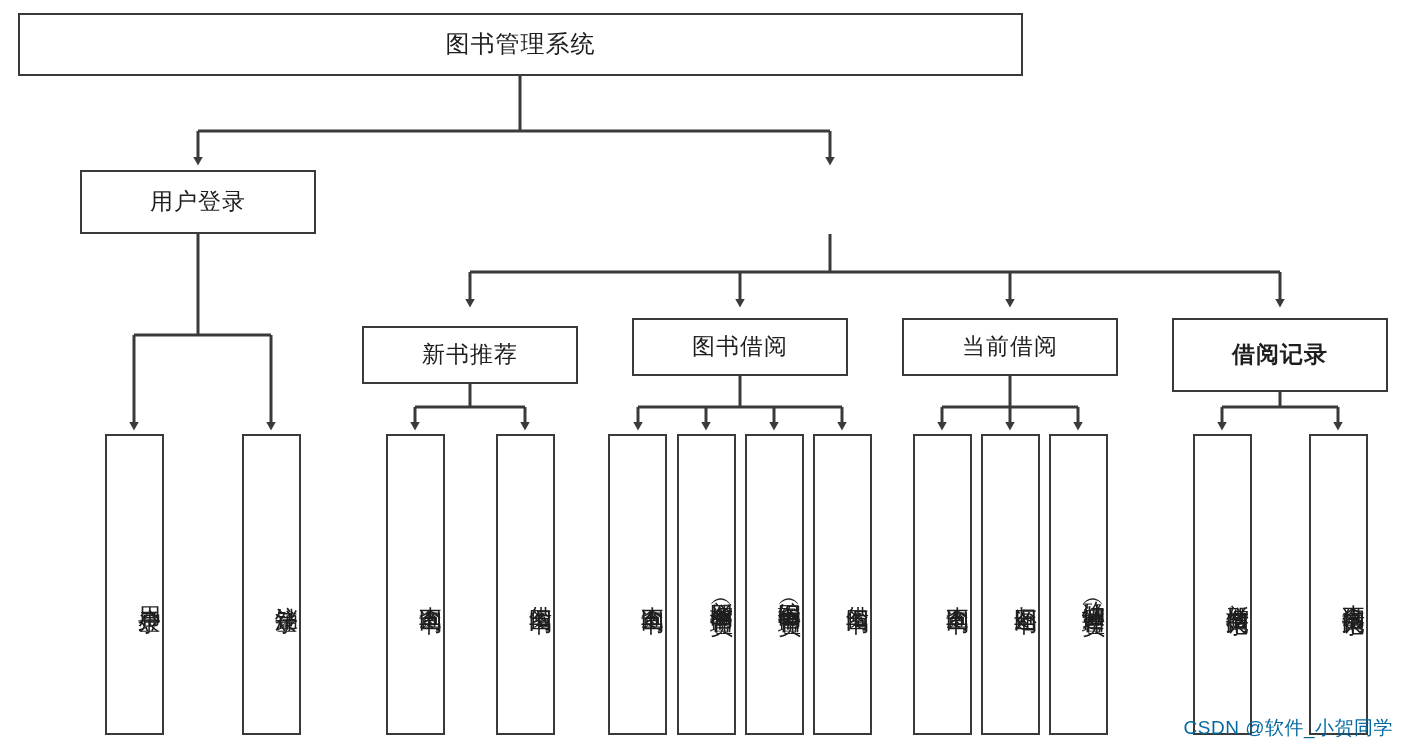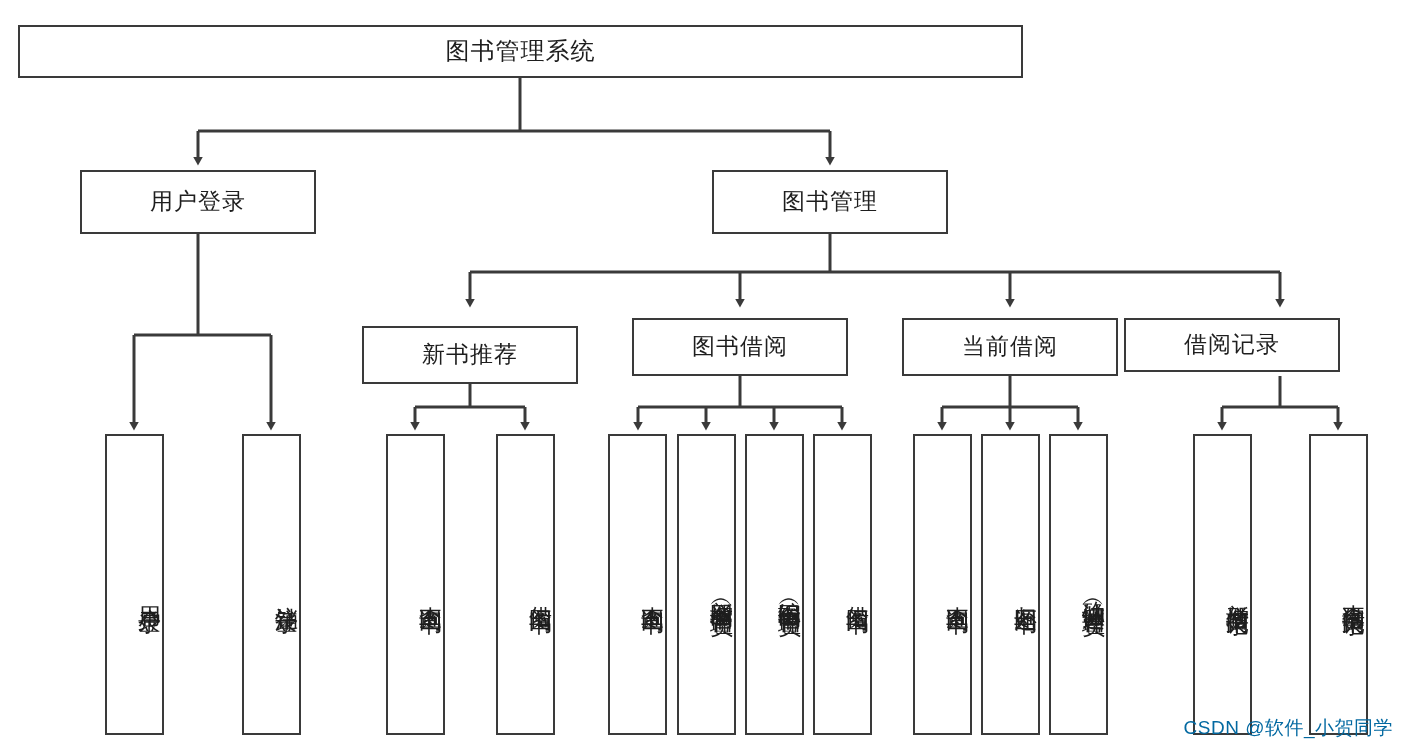--- a/index.html
+++ b/index.html
@@ -111,45 +111,42 @@
       <path d="M1010,407 L1010,423" marker-end="url(#arrow)"></path>
       <path d="M1078,407 L1078,423" marker-end="url(#arrow)"></path>
 
       <path d="M1280,376 L1280,407"></path>
       <path d="M1222,407 L1338,407"></path>
       <path d="M1222,407 L1222,423" marker-end="url(#arrow)"></path>
       <path d="M1338,407 L1338,423" marker-end="url(#arrow)"></path>
     </g>
   </svg>
 
-  <div class="node horiz" id="root-node" style="left:18px;top:13px;width:1005px;height:53px;margin-top:12px;">
+  <div class="node horiz" id="root-node" style="left:18px;top:13px;width:1005px;height:63px;">
     <span>图书管理系统</span>
   </div>
 
   <div class="node horiz" style="left:80px;top:170px;width:236px;height:64px;">
     <span>用户登录</span>
   </div>
 
-  <div class="node horiz" style="left:712px;top:170px;width:236px;height:64px;">
-    <span>图书管理</span>
-  </div>
 
   <div class="node horiz" style="left:362px;top:318px;width:216px;height:58px;margin-top:8px;">
     <span>新书推荐</span>
   </div>
 
   <div class="node horiz" style="left:632px;top:318px;width:216px;height:58px;">
     <span>图书借阅</span>
   </div>
 
   <div class="node horiz" style="left:902px;top:318px;width:216px;height:58px;align-items:center;">
     <span>当前借阅</span>
   </div>
 
-  <div class="node horiz" style="left:1124px;top:318px;width:216px;height:54px;">
+  <div class="node horiz" style="left:1172px;top:318px;width:216px;height:74px;font-weight:bold;">
     <span>借阅记录</span>
   </div>
 
   <div class="node vert" style="left:105px;top:434px;width:59px;height:301px;">
     <span>用户登录</span>
   </div>
 
   <div class="node vert" style="left:242px;top:434px;width:59px;height:301px;">
     <span>注销登录</span>
   </div>

